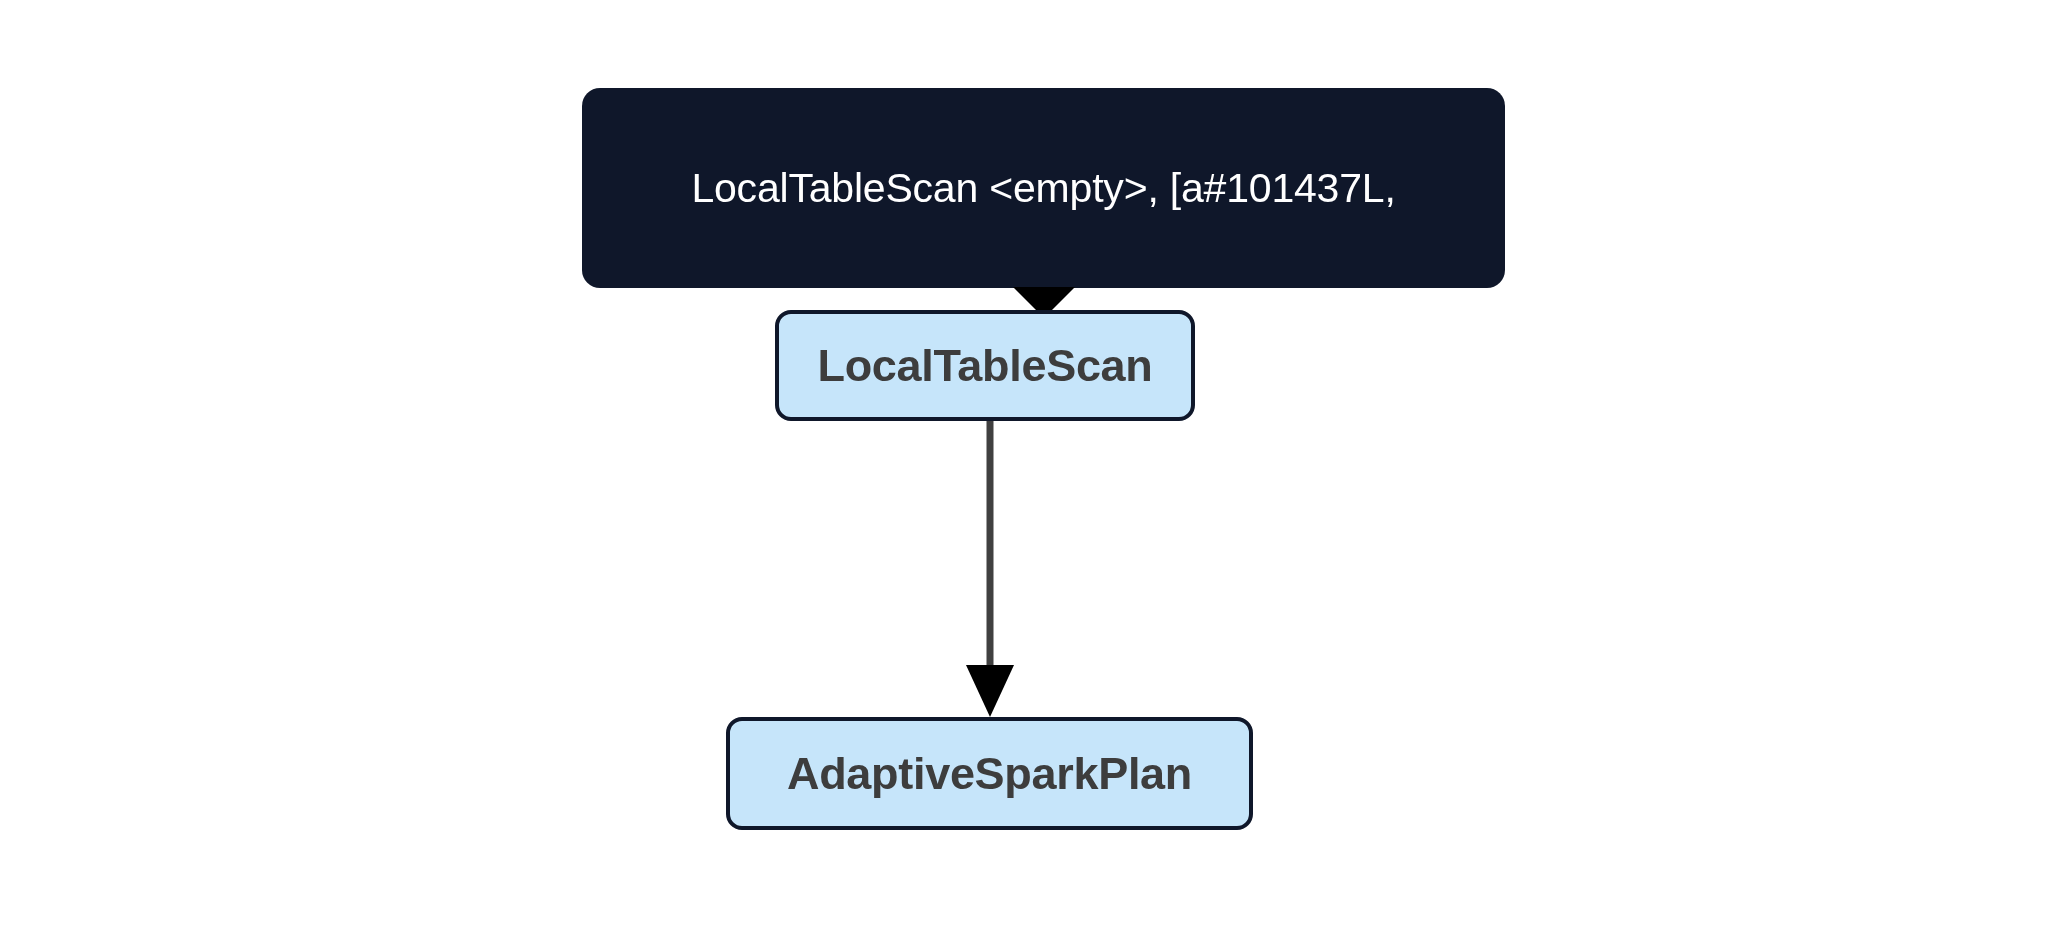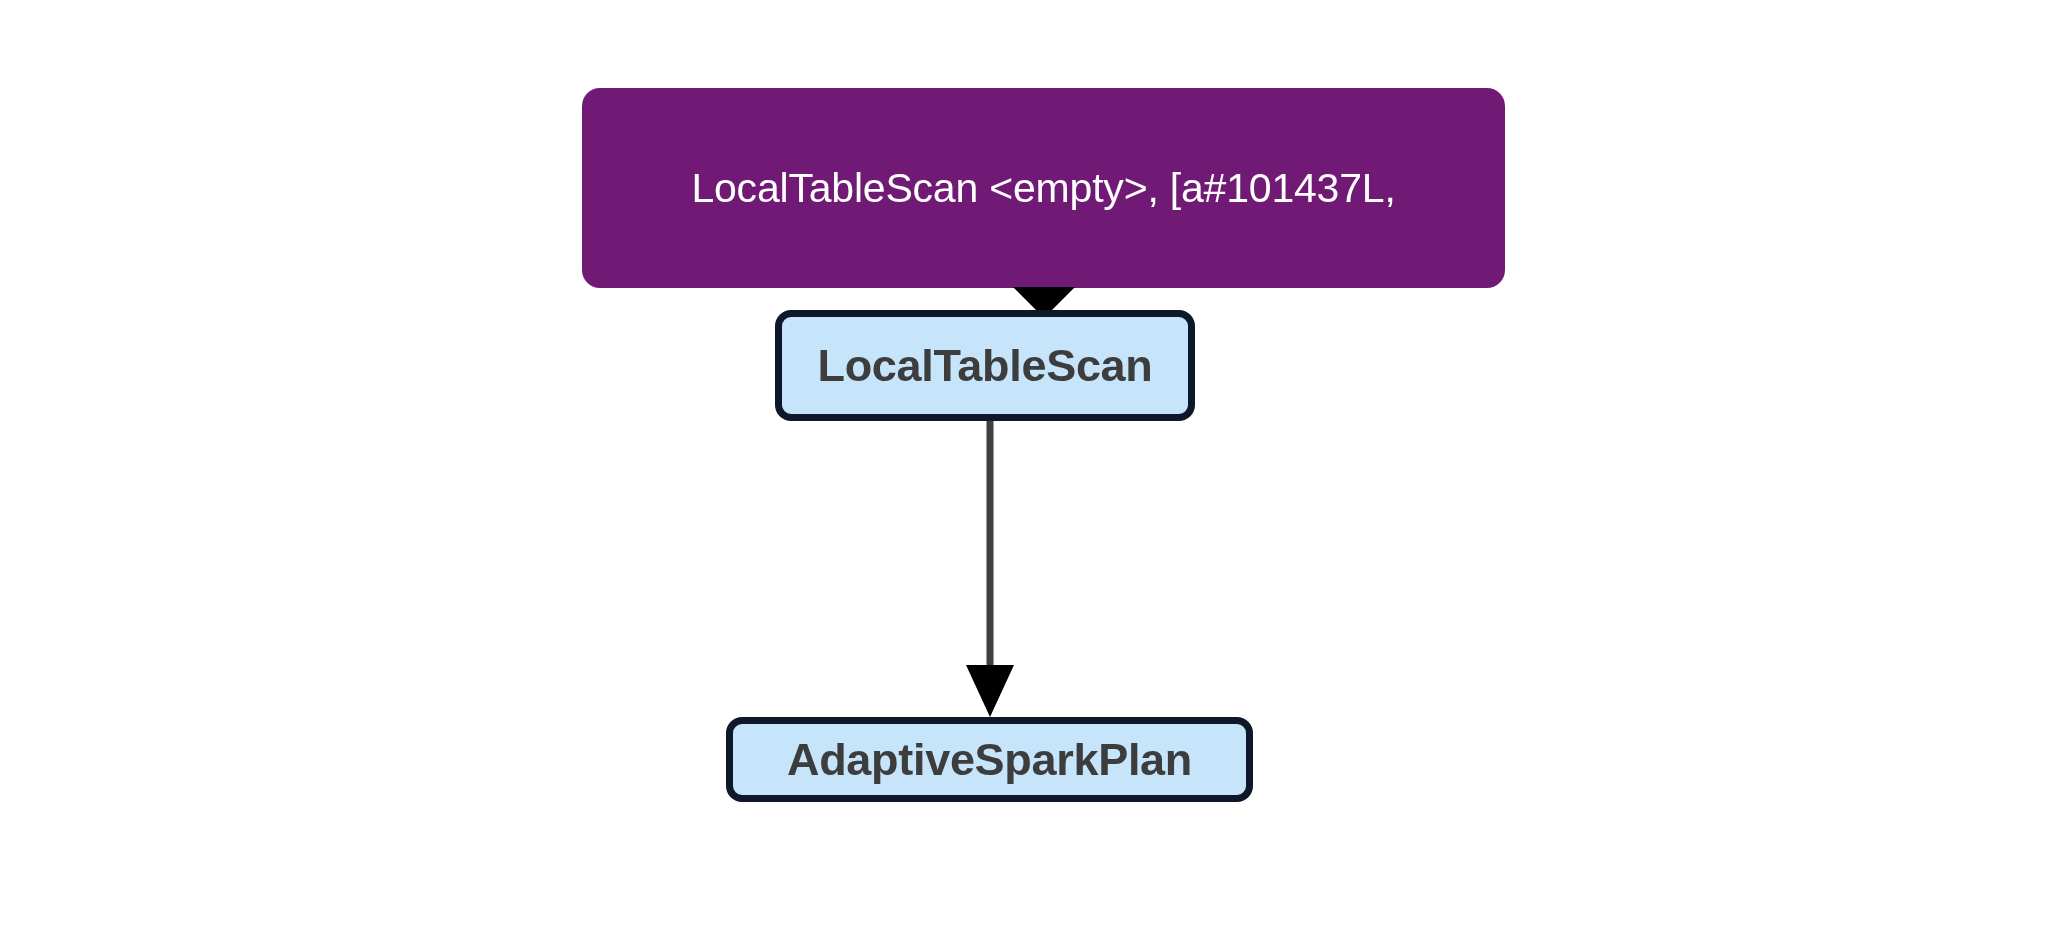--- a/index.html
+++ b/index.html
@@ -29,21 +29,21 @@
     pointer-events: none;
   }
 
   
   .tooltip {
     position: absolute;
     left: 582px;
     top: 88px;
     width: 923px;
     height: 200px;
-    background: #701a75;
+    background: #0f172a;
     border-radius: 18px;
     display: flex;
     flex-direction: column;
     align-items: center;
     justify-content: center;
     box-sizing: border-box;
     padding: 6px 28px;
   }
   .tooltip-line {
     color: #ffffff;
@@ -65,21 +65,21 @@
     height: 0;
     border-left: 31px solid transparent;
     border-right: 31px solid transparent;
     border-top: 31px solid #000000;
   }
 
   
   .node {
     position: absolute;
     background: #c6e5fa;
-    border: 7px solid #0f172a;
+    border: 4px solid #0f172a;
     border-radius: 16px;
     box-sizing: border-box;
     display: flex;
     align-items: center;
     justify-content: center;
   }
   .node-label {
     color: #3d3d3d;
     font-family: "Liberation Sans", sans-serif;
     font-weight: bold;
@@ -91,21 +91,21 @@
   #node-localtablescan {
     left: 775px;
     top: 310px;
     width: 420px;
     height: 111px;
   }
   #node-adaptivesparkplan {
     left: 726px;
     top: 717px;
     width: 527px;
-    height: 85px;
+    height: 113px;
   }
 </style>
 </head>
 <body>
 
 <div id="stage">
 
   <svg id="edge-layer" viewBox="0 0 2062 928" xmlns="http://www.w3.org/2000/svg">
     <g>
       <line x1="990" y1="421" x2="990" y2="676" stroke="#404040" stroke-width="7"></line>

